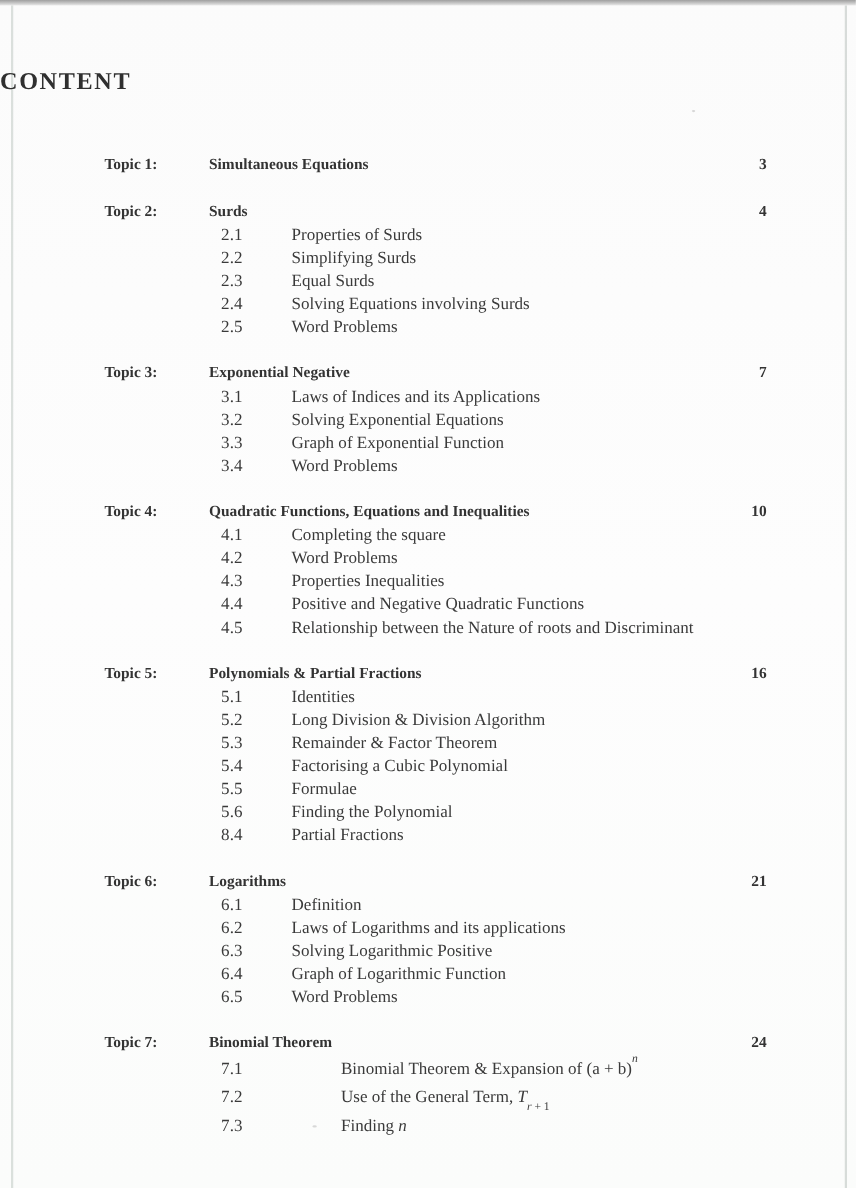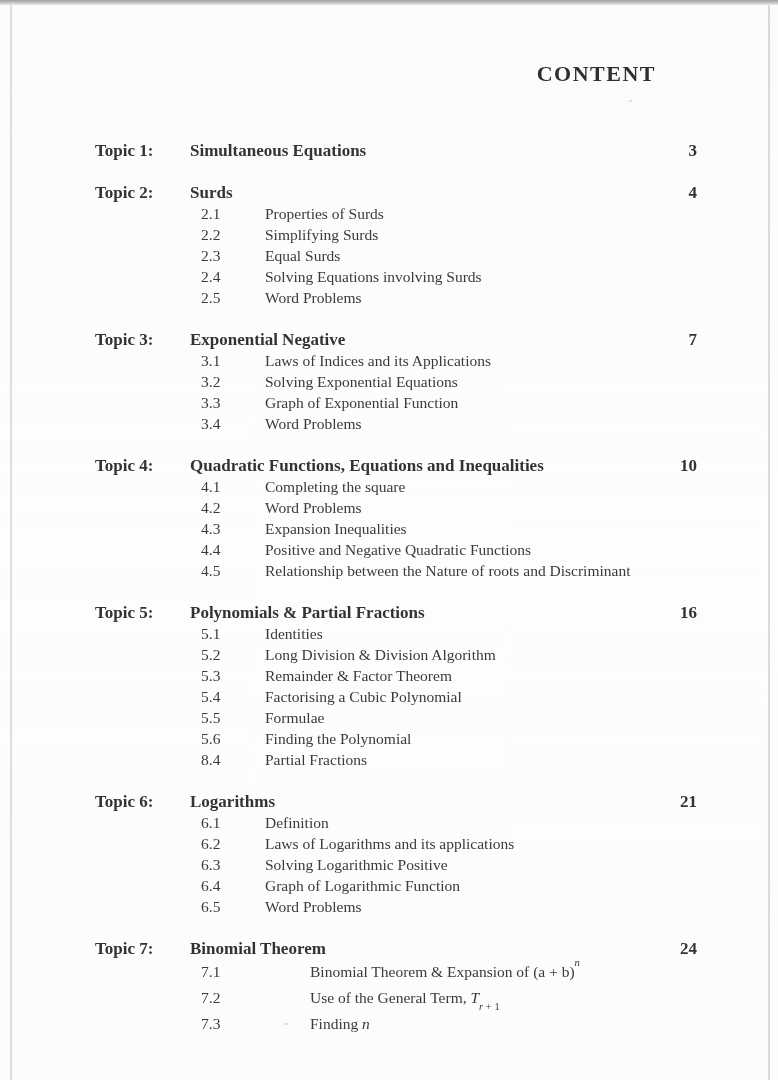--- a/index.html
+++ b/index.html
@@ -14,27 +14,27 @@
   .scan-top-band{position:absolute;top:0;left:0;right:0;height:5px;
     background:linear-gradient(to bottom,#9f9f9f 0%,#c6c6c6 55%,#eaeaea 100%);}
   .scan-left-line{position:absolute;left:10px;top:5px;bottom:0;width:2px;background:rgba(185,196,190,0.5);}
   .scan-right-line{position:absolute;left:768px;top:5px;bottom:0;width:2px;background:rgba(180,187,184,0.5);}
   .speck{position:absolute;border-radius:50%;background:rgba(150,150,150,0.35);}
   .speck-a{width:3px;height:2px;left:629px;top:100px;}
   .speck-b{width:4px;height:2px;left:284px;top:1023px;}
 
   .doc-title{
     position:absolute;top:61px;left:0;width:656px;
-    text-align:right;font-size:22px;font-weight:bold;color:#2f2f2f;
+    text-align:left;font-size:22px;font-weight:bold;color:#2f2f2f;
     letter-spacing:1.5px;margin:0;
   }
 
   .toc{position:absolute;top:140px;left:95px;width:602px;}
   .topic-block{margin-bottom:21px;}
-  .topic-heading{display:flex;align-items:baseline;line-height:21px;font-size:17px;}
+  .topic-heading{display:flex;align-items:baseline;line-height:21px;font-size:14px;}
   .topic-label{width:95px;font-weight:bold;color:#333;flex:0 0 auto;}
   .topic-title{flex:1 1 auto;font-weight:bold;color:#333;}
   .topic-page{flex:0 0 auto;width:42px;text-align:right;font-weight:bold;color:#333;}
   .sub-row{display:flex;align-items:flex-end;line-height:21px;font-size:15.5px;padding-left:106px;}
   .sub-num{width:36px;flex:0 0 auto;color:#3a3a3a;}
   .sub-title{flex:1 1 auto;color:#3a3a3a;margin-left:28px;}
   .math-block .sub-row{line-height:26px;gap:45px;}
   .sub-title sup{font-size:68%;position:relative;top:-0.45em;line-height:0;}
   .sub-title sub{font-size:68%;position:relative;top:0.3em;line-height:0;}
 </style>
@@ -123,21 +123,21 @@
           <div class="sub-row">
     <span class="sub-num">4.1</span>
     <span class="sub-title">Completing the square</span>
   </div>
           <div class="sub-row">
     <span class="sub-num">4.2</span>
     <span class="sub-title">Word Problems</span>
   </div>
           <div class="sub-row">
     <span class="sub-num">4.3</span>
-    <span class="sub-title">Expansion Inequalities</span>
+    <span class="sub-title">Properties Inequalities</span>
   </div>
           <div class="sub-row">
     <span class="sub-num">4.4</span>
     <span class="sub-title">Positive and Negative Quadratic Functions</span>
   </div>
           <div class="sub-row">
     <span class="sub-num">4.5</span>
     <span class="sub-title">Relationship between the Nature of roots and Discriminant</span>
   </div>
         </div>

